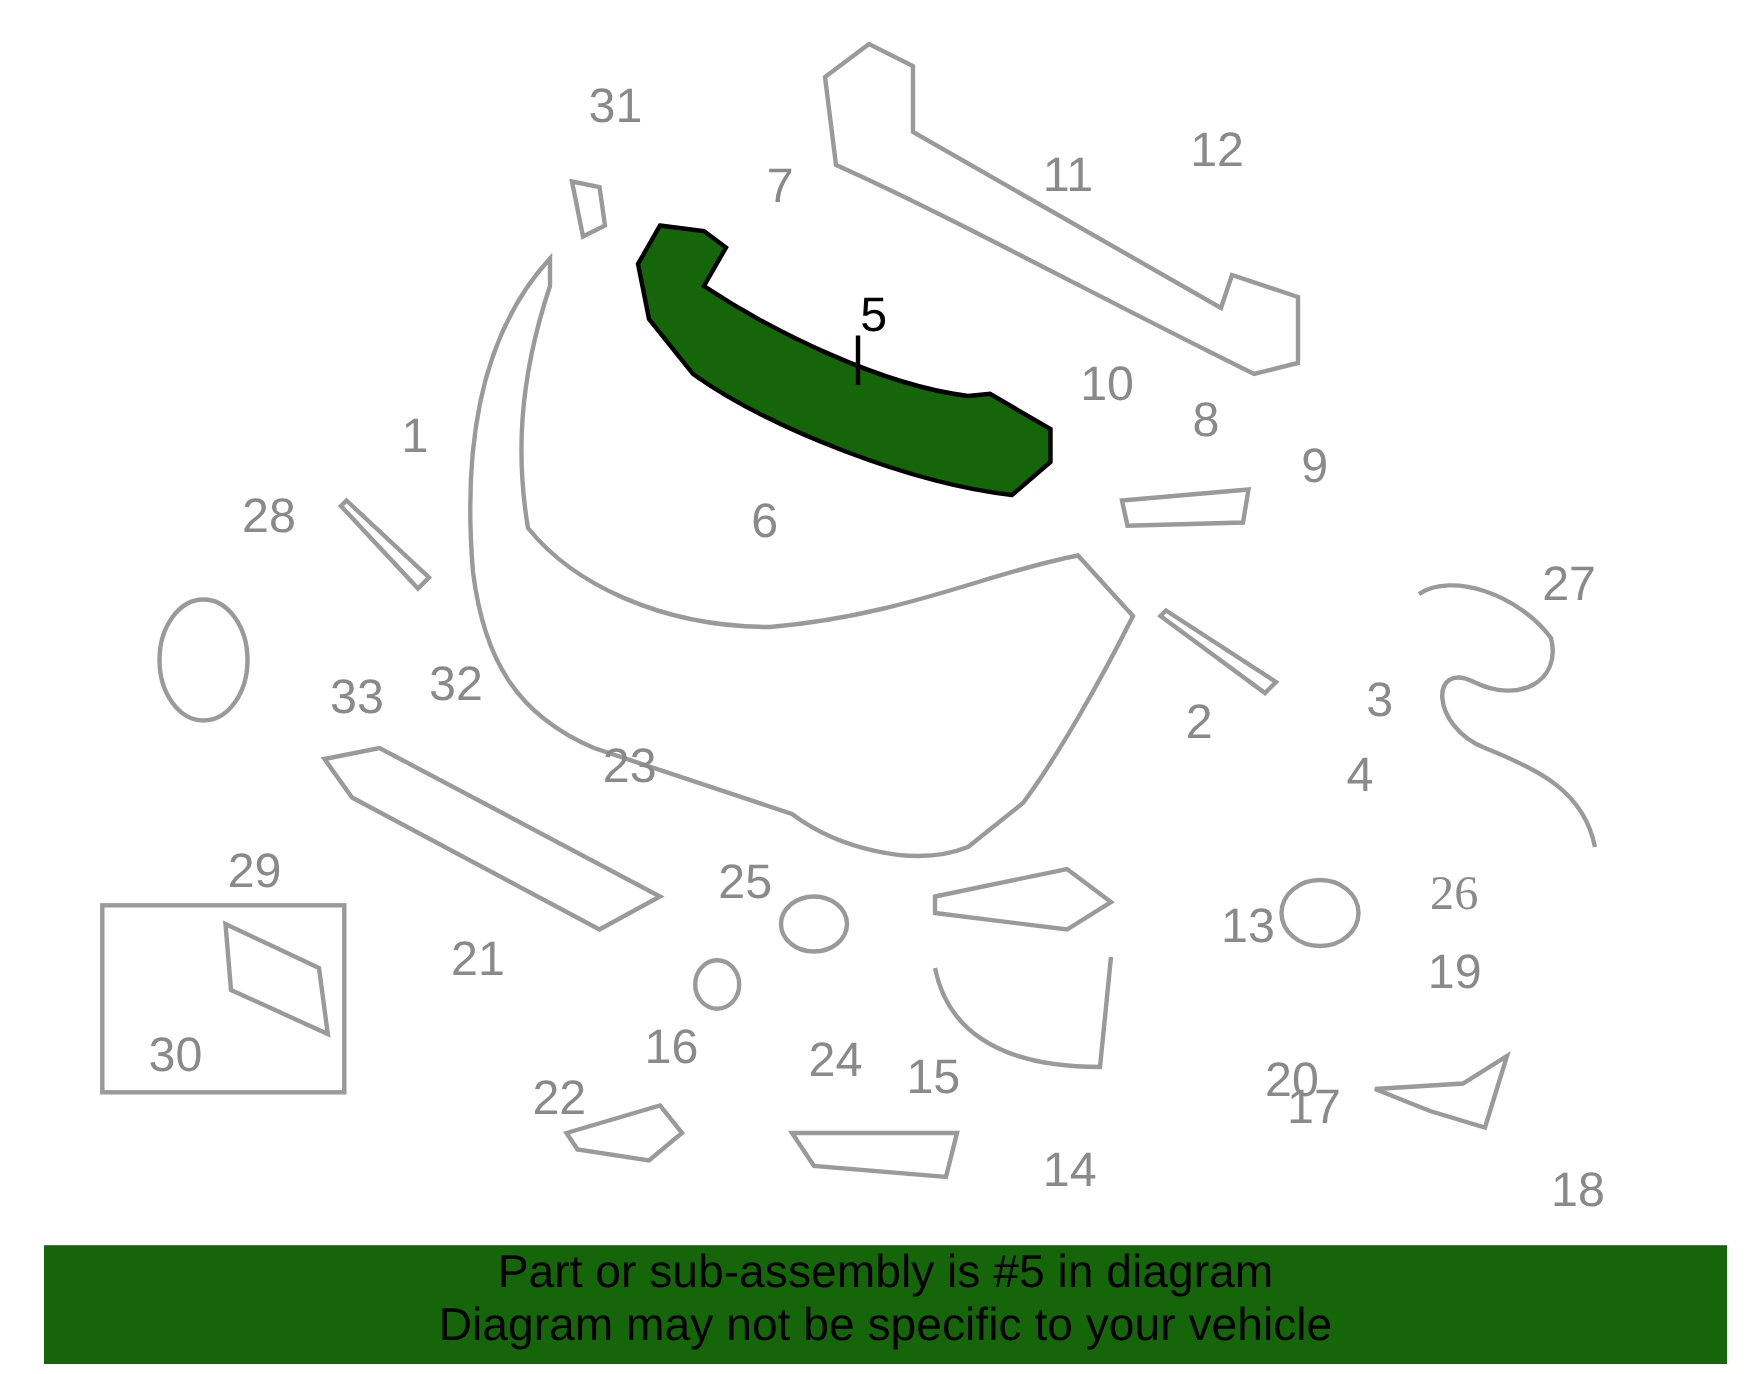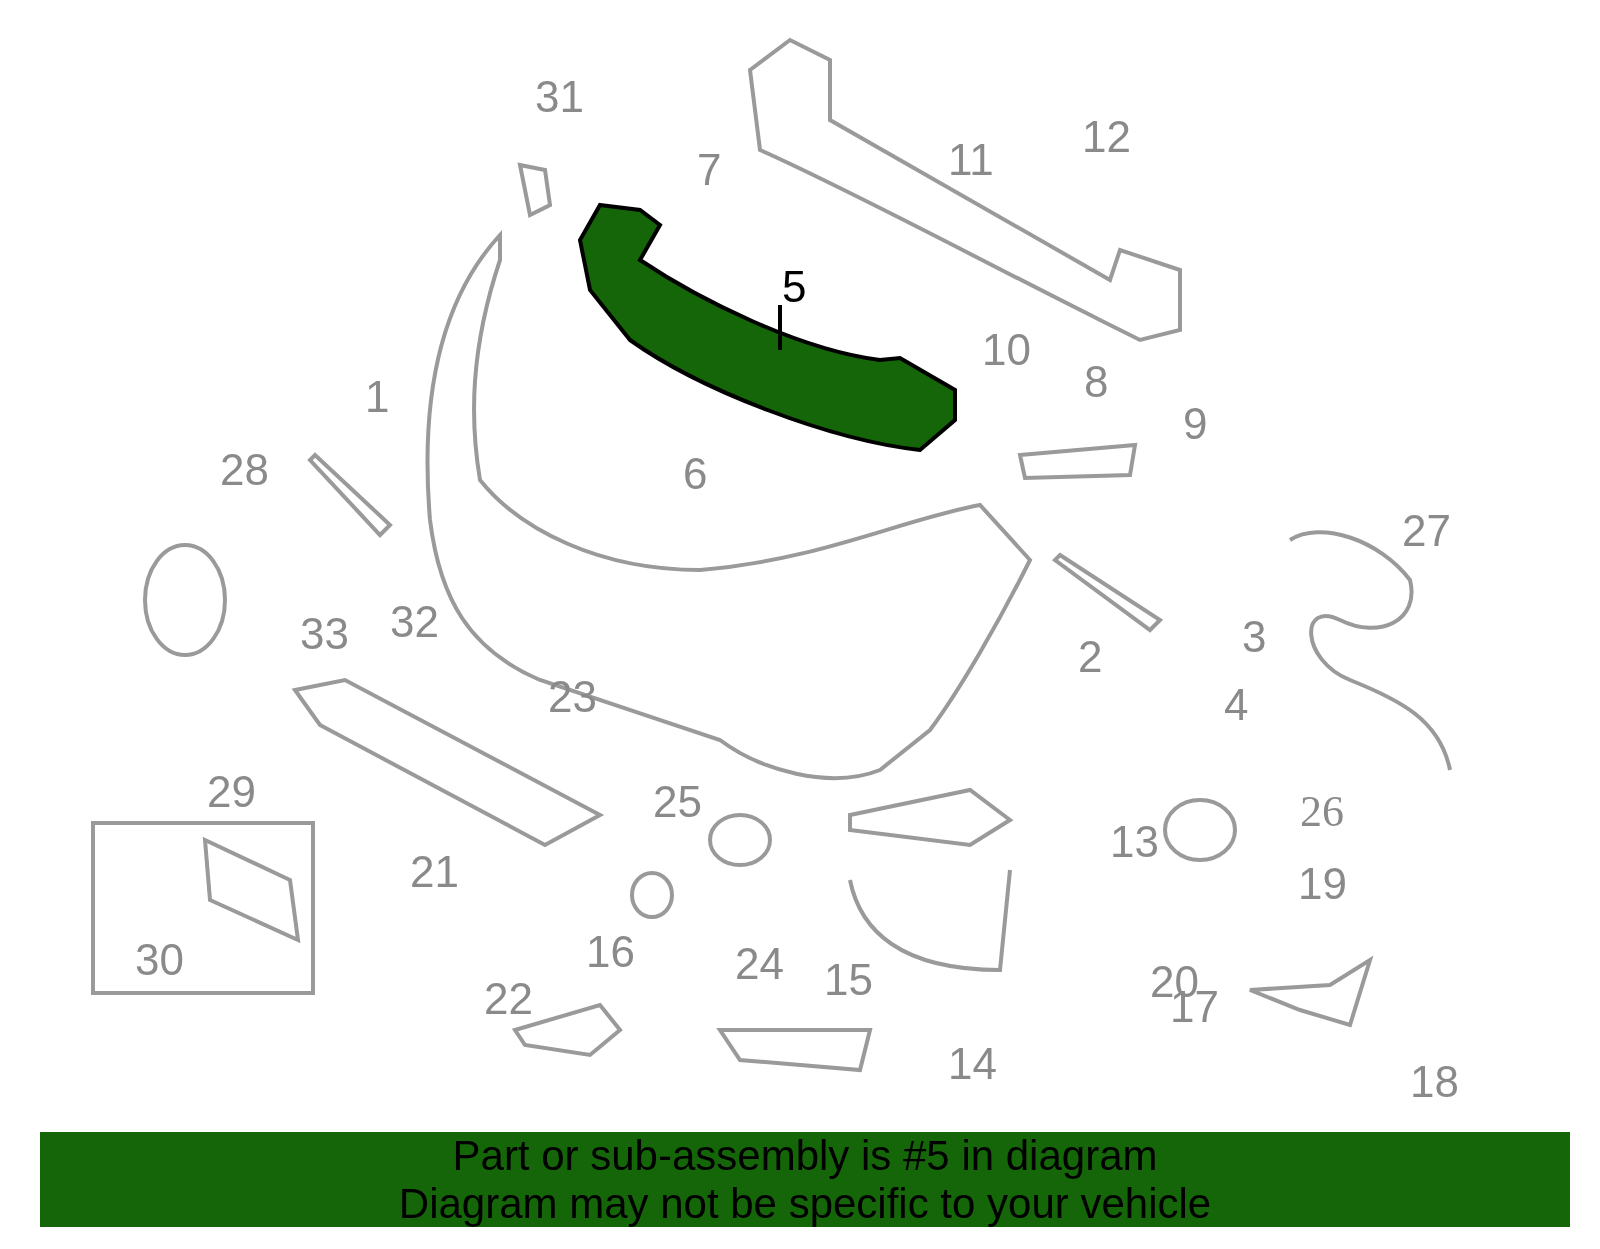--- a/index.html
+++ b/index.html
@@ -1,20 +1,20 @@
 <!DOCTYPE html>
 <html><head>
 <meta charset="utf-8">
 <style>
   html, body { margin:0; padding:0; background:#ffffff; }
   body { width:1600px; height:1249px; position:relative; overflow:hidden; font-family:"Liberation Sans", sans-serif; }
   #diagram { position:absolute; left:0; top:0; width:1600px; height:1130px; }
   .callout { position:absolute; font-size:44px; color:#8a8a8a; line-height:1; }
   .callout.active { color:#000; }
-  #banner { position:absolute; left:40px; top:1132px; width:1530px; height:95px; background:#156608; text-align:center; }
+  #banner { position:absolute; left:40px; top:1132px; width:1530px; height:108px; background:#156608; text-align:center; }
   #banner div { font-size:42px; color:#000; line-height:48px; }
 </style>
 </head>
 <body>
 
 <div id="diagram">
   <svg width="1600" height="1130">
     <g fill="none" stroke="#9a9a9a" stroke-width="4">
 
       <path d="M500,235 C440,300 420,400 430,520 C440,600 470,650 540,680 L720,740 C760,770 830,790 880,770 L930,730 C960,690 1000,620 1030,560 L980,505 C900,520 820,560 700,570 C600,570 520,530 480,480 C470,420 470,350 500,260 Z"></path>

